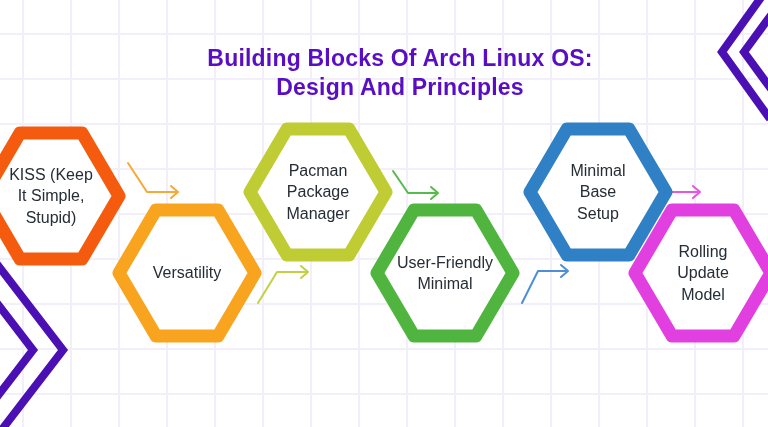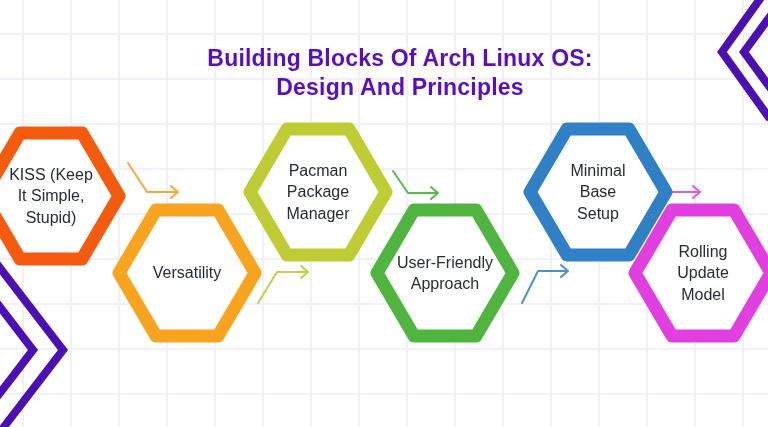--- a/index.html
+++ b/index.html
@@ -83,21 +83,21 @@
       <polygon points="7,70 44,7 106,7 143,70 106,133 44,133" style="stroke: rgb(248, 164, 31);"></polygon>
     </svg>
     <div class="hex-label" style="color: rgb(38, 45, 53);">Versatility</div>
   </div>
 
   <div class="hex hex-user-friendly">
     <svg viewBox="0 0 150 140">
       <polygon points="7,70 44,7 106,7 143,70 106,133 44,133" style="stroke: rgb(79, 181, 63);"></polygon>
     </svg>
     <div class="hex-label" style="color: rgb(38, 45, 53);">User-Friendly
-Approach</div>
+Minimal</div>
   </div>
 
   <div class="hex hex-minimal">
     <svg viewBox="0 0 150 140">
       <polygon points="7,70 44,7 106,7 143,70 106,133 44,133" style="stroke: rgb(47, 128, 196);"></polygon>
     </svg>
     <div class="hex-label" style="color: rgb(38, 45, 53);">Minimal
 Base
 Setup</div>
   </div>

